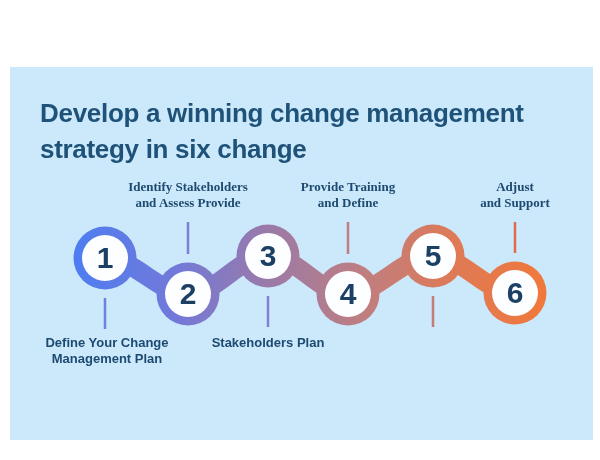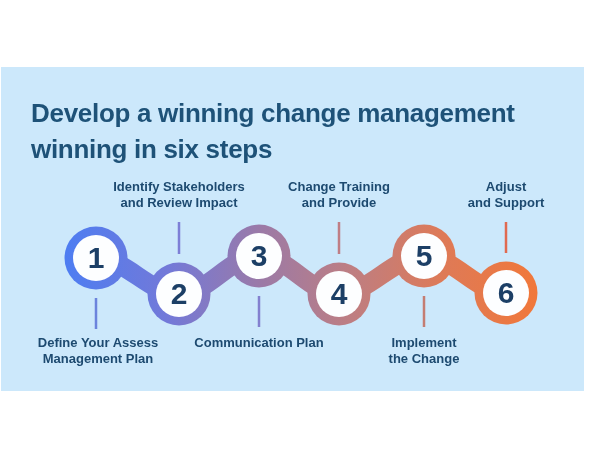--- a/index.html
+++ b/index.html
@@ -6,24 +6,24 @@
     margin: 0;
     padding: 0;
     width: 600px;
     height: 460px;
     background: var(--page_bg, #ffffff);
     font-family: "Liberation Sans", sans-serif;
     overflow: hidden;
   }
   .card {
     position: absolute;
-    left: 1px;
+    left: 10px;
     top: 67px;
     width: 583px;
-    height: 324px;
+    height: 373px;
     background: var(--card_bg, #cce8fb);
   }
   .title {
     position: absolute;
     left: 30px;
     top: 28px;
     color: var(--title, #1e5278);
     font-size: 26px;
     font-weight: bold;
     line-height: 36px;
@@ -46,31 +46,31 @@
   .step-label {
     position: absolute;
     transform: translateX(-50%);
     text-align: center;
     color: var(--label, #1d4a70);
     font-size: 13px;
     font-weight: bold;
     line-height: 16px;
     white-space: nowrap;
   }
-  .step-label.above { top: 112px; }
+  .step-label.above { top: 112px; font-family: Liberation Serif, serif; }
   .step-label.below { top: 268px; }
 </style>
 </head>
 <body>
 
 <div class="card">
 
   <div class="title">
     <div>Develop a winning change management</div>
-    <div>winning in six steps</div>
+    <div>strategy in six change</div>
   </div>
 
   <svg class="chain-svg" viewBox="0 0 583 324" xmlns="http://www.w3.org/2000/svg">
     <defs>
       <linearGradient id="chainGrad" gradientUnits="userSpaceOnUse" x1="63" y1="0" x2="537" y2="0">
         <stop offset="0" stop-color="#4d7df2"></stop>
         <stop offset="0.22" stop-color="#7379d8"></stop>
         <stop offset="0.42" stop-color="#9c7aa6"></stop>
         <stop offset="0.60" stop-color="#bd7e83"></stop>
         <stop offset="0.80" stop-color="#de7a57"></stop>
@@ -113,36 +113,32 @@
       <text x="423" y="199">5</text>
     </g>
     <g>
       <circle cx="505" cy="226" r="31.5" fill="url(#chainGrad)"></circle>
       <circle cx="505" cy="226" r="23" fill="#fdfeff"></circle>
       <text x="505" y="236">6</text>
     </g>
   </svg>
 
   <div class="step-label below" style="left:97px">
-    <div>Define Your Assess</div>
+    <div>Define Your Change</div>
     <div>Management Plan</div>
   </div>
   <div class="step-label above" style="left:178px">
     <div>Identify Stakeholders</div>
-    <div>and Review Impact</div>
+    <div>and Assess Provide</div>
   </div>
   <div class="step-label below" style="left:258px">
-    <div>Communication Plan</div>
+    <div>Stakeholders Plan</div>
   </div>
   <div class="step-label above" style="left:338px">
-    <div>Change Training</div>
-    <div>and Provide</div>
-  </div>
-  <div class="step-label below" style="left:423px">
-    <div>Implement</div>
-    <div>the Change</div>
+    <div>Provide Training</div>
+    <div>and Define</div>
   </div>
   <div class="step-label above" style="left:505px">
     <div>Adjust</div>
     <div>and Support</div>
   </div>
 
 </div>
 
 </body></html>

